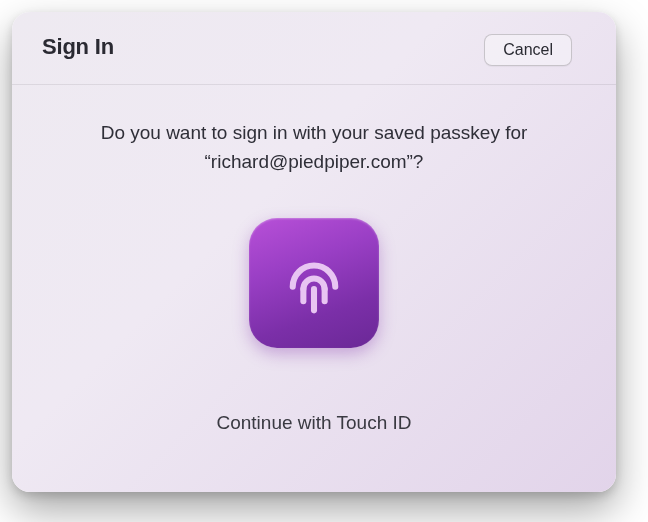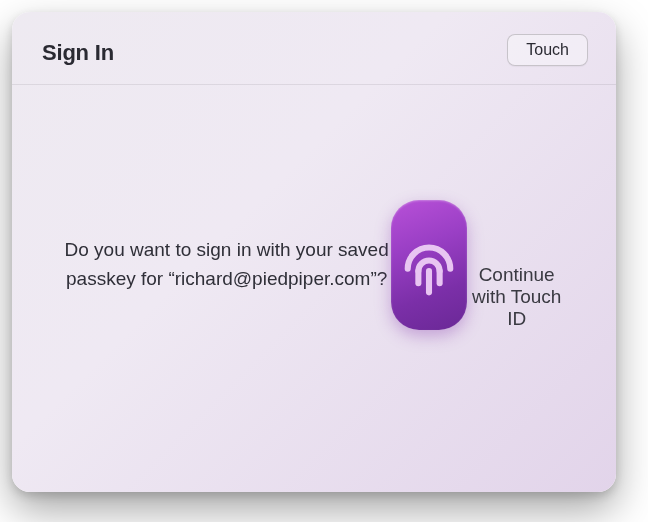--- a/index.html
+++ b/index.html
@@ -22,23 +22,23 @@
       height: 480px;
       background: linear-gradient(135deg, #eeeaf1 0%, #efe9f3 40%, #e2d4ea 100%);
       border-radius: 18px;
       box-shadow: 0 18px 40px rgba(0,0,0,0.35), 0 4px 10px rgba(0,0,0,0.15);
       overflow: hidden;
       display: flex;
       flex-direction: column;
     }
     .header {
       display: flex;
-      align-items: flex-end;
+      align-items: flex-start;
       justify-content: space-between;
-      padding: 22px 28px 18px 30px;
+      padding: 22px 44px 18px 30px;
       border-bottom: 1px solid rgba(0,0,0,0.08);
     }
     .title {
       font-size: 22px;
       font-weight: 700;
       color: #2a2a32;
       letter-spacing: -0.2px;
     }
     .cancel-btn {
       background: rgba(255,255,255,0.35);
@@ -47,21 +47,21 @@
       padding: 6px 18px;
       font-size: 16px;
       color: #2a2a32;
       cursor: pointer;
       font-family: inherit;
       box-shadow: 0 1px 1px rgba(0,0,0,0.04);
     }
     .content {
       flex: 1;
       display: flex;
-      flex-direction: row;
+      flex-direction: column;
       align-items: center;
       padding: 34px 50px 40px 50px;
     }
     .prompt {
       text-align: center;
       font-size: 19px;
       color: #2f2f38;
       line-height: 1.5;
       margin-bottom: 42px;
       max-width: 500px;
@@ -88,21 +88,21 @@
       text-align: center;
       margin-top: 22px;
     }
   </style>
 </head>
 <body>
 
 <div class="dialog">
   <div class="header">
     <div class="title">Sign In</div>
-    <button class="cancel-btn">Touch</button>
+    <button class="cancel-btn">Cancel</button>
   </div>
   <div class="content">
     <div class="prompt">Do you want to sign in with your saved passkey for “richard@piedpiper.com”?</div>
     <div class="touchid-icon">
       <svg class="fingerprint-svg" viewBox="0 0 100 100">
         <g fill="none" stroke="#e8c5f2" stroke-width="8" stroke-linecap="round">
           <path d="M 22 55 A 28 28 0 0 1 78 55"></path>
           <path d="M 36 58 A 14 14 0 0 1 64 58"></path>
           <line x1="36" y1="58" x2="36" y2="74"></line>
           <line x1="50" y1="58" x2="50" y2="86"></line>

